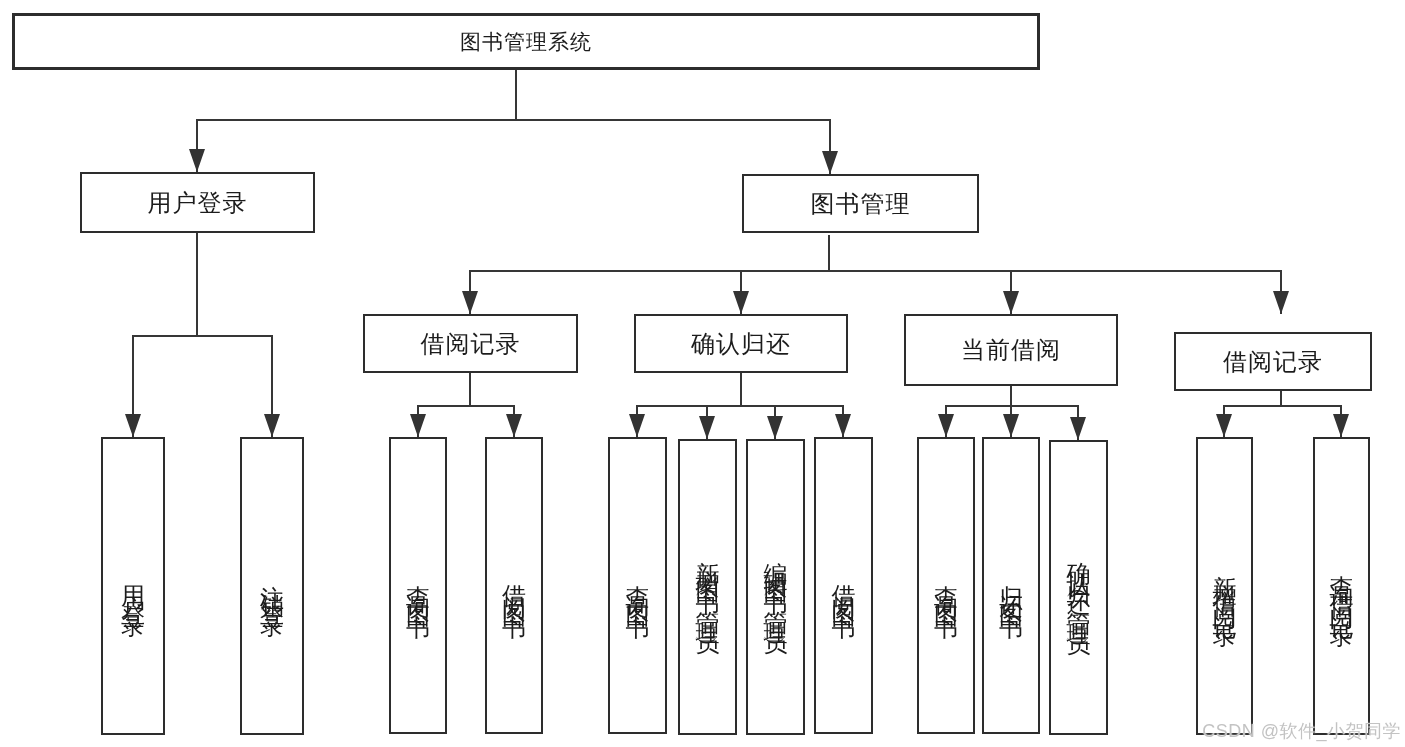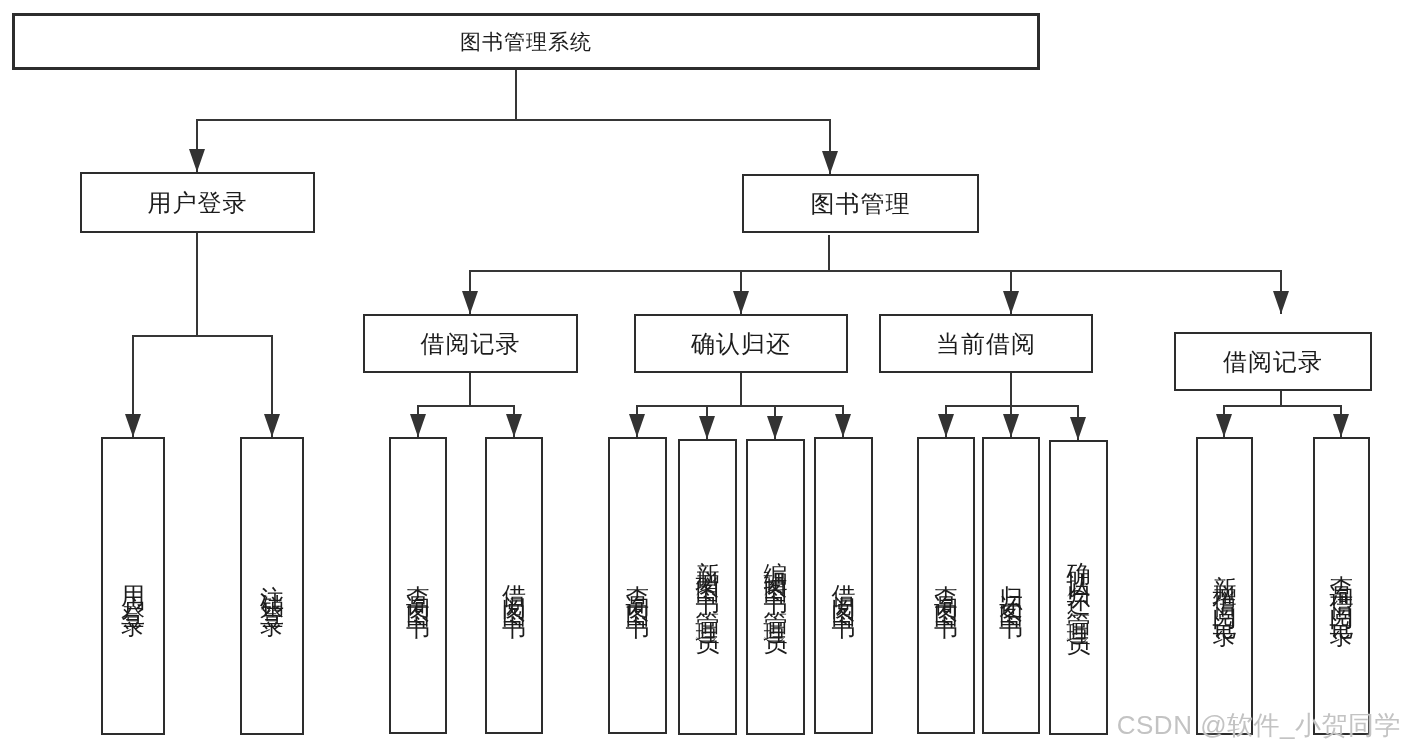--- a/index.html
+++ b/index.html
@@ -35,21 +35,21 @@
     writing-mode: vertical-rl;
     letter-spacing: 10px;
     line-height: 1;
     white-space: normal;
   }
   .watermark {
     position: absolute;
     right: 4px;
     bottom: 4px;
     z-index: 3;
-    font-size: 26px;
+    font-size: 18px;
     color: #c3c3c3;
     letter-spacing: 0.5px;
     text-shadow: 0 0 2px #ffffff;
   }
 </style>
 </head>
 <body>
 
 <div id="canvas">
 
@@ -103,21 +103,21 @@
     </g>
   </svg>
 
   <div class="node hbox root-box" style="left:12px; top:13px; width:1028px; height:57px">图书管理系统</div>
 
   <div class="node hbox" style="left:80px; top:172px; width:235px; height:61px">用户登录</div>
   <div class="node hbox" style="left:742px; top:174px; width:237px; height:59px">图书管理</div>
 
   <div class="node hbox" style="left:363px; top:314px; width:215px; height:59px">借阅记录</div>
   <div class="node hbox" style="left:634px; top:314px; width:214px; height:59px">确认归还</div>
-  <div class="node hbox" style="left:879px; top:314px; width:214px; height:59px">当前借阅</div>
+  <div class="node hbox" style="left:904px; top:314px; width:214px; height:72px">当前借阅</div>
   <div class="node hbox" style="left:1174px; top:332px; width:198px; height:59px">借阅记录</div>
 
   <div class="node vbox" style="left:101px; top:437px; width:64px; height:298px">用户登录</div>
   <div class="node vbox" style="left:240px; top:437px; width:64px; height:298px">注销登录</div>
 
   <div class="node vbox" style="left:389px; top:437px; width:58px; height:297px">查询图书</div>
   <div class="node vbox" style="left:485px; top:437px; width:58px; height:297px">借阅图书</div>
 
   <div class="node vbox" style="left:608px; top:437px; width:59px; height:297px">查询图书</div>
   <div class="node vbox" style="left:678px; top:439px; width:59px; height:296px">新增图书（管理员）</div>

